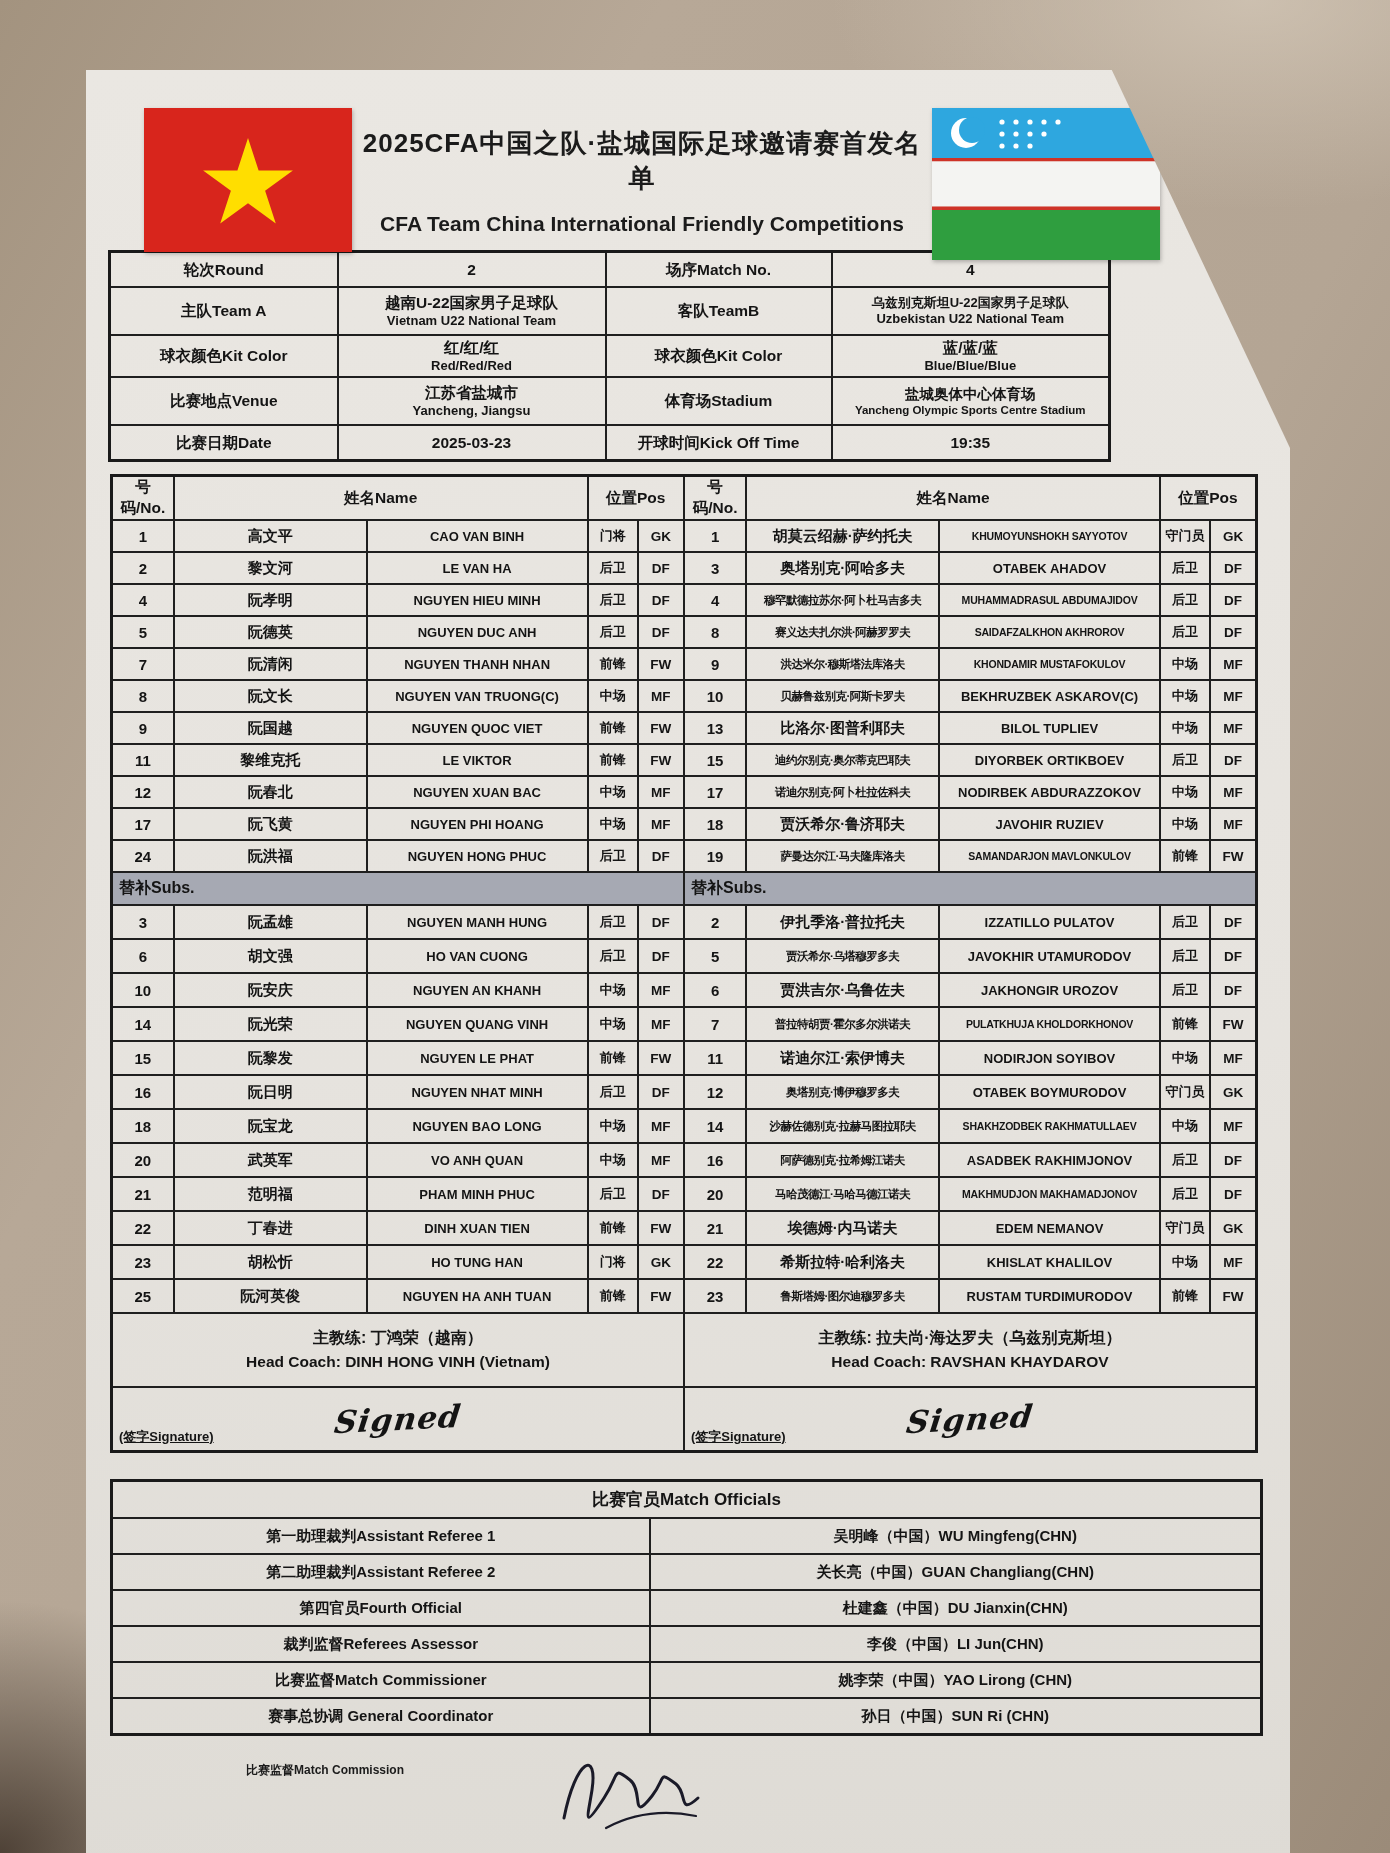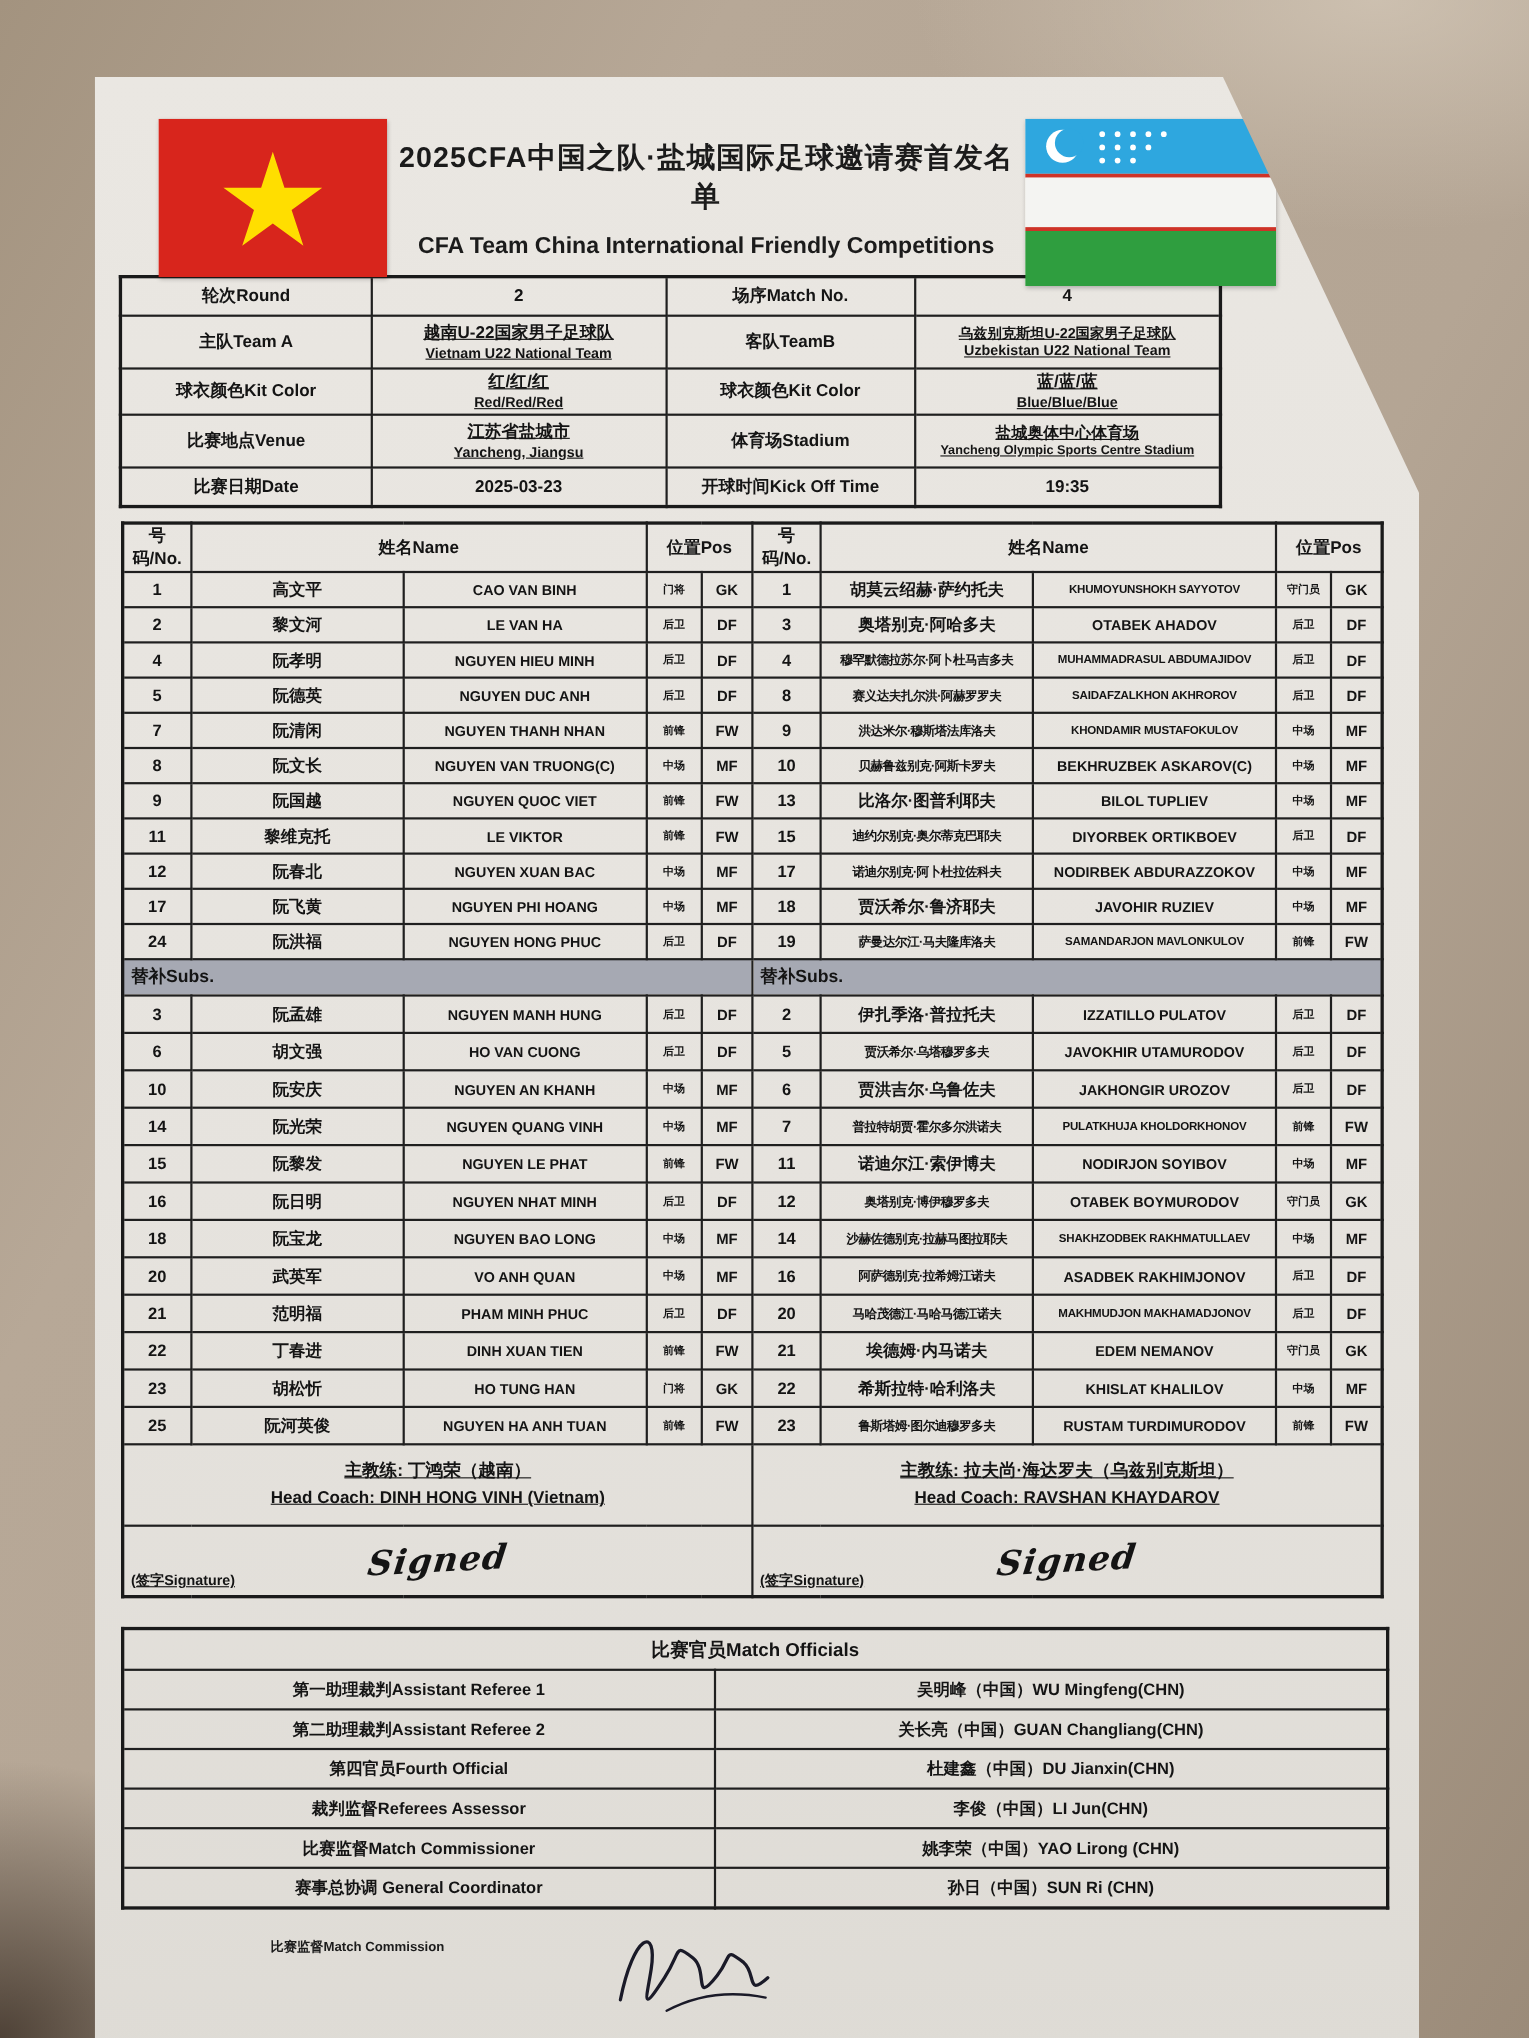--- a/index.html
+++ b/index.html
@@ -27,32 +27,32 @@
   td,th{border:2px solid #1f1f1f;padding:0 3px;text-align:center;overflow:hidden;
         font-weight:bold;color:#141414;}
   
   .info{width:1000px;margin:4px 0 12px 22px;border:3px solid #1a1a1a;}
   .info td{font-size:15.5px;line-height:1.25;}
   .info .r1 td{height:33px;}
   .info .r2 td{height:46px;}
   .info .r3 td{height:40px;}
   .info .r4 td{height:46px;}
   .info .r5 td{height:33px;}
-  .two l, .l2{display:block;text-decoration:underline;}
+  .two l, .l2{display:block;}
   .sm-en{font-size:13px;}
   .xsm-en{font-size:11.5px;}
   
   .players{width:1148px;margin:3px 0 0 24px;border:3px solid #1a1a1a;}
   .players thead td{height:27px;font-size:15.5px;}
   .players tbody.starters td{height:30px;}
   .players tbody.subsrows td{height:32px;}
   .players td.c-no{font-size:15px;}
   .players td.c-zh{font-size:15px;}
   .players td.c-en{font-size:13px;}
-  .players td.c-pos_zh{font-size:10px;}
+  .players td.c-pos_zh{font-size:13px;}
   .players td.c-pos_en{font-size:13.5px;}
   .players td.xs{font-size:10.5px;letter-spacing:-.2px;}
   .players td.xs-zh{font-size:11.5px;letter-spacing:-.5px;}
   .band td{height:31px;background:#a6a9b3;text-align:left;font-size:16px;padding-left:6px;}
   .coach td{height:72px;font-size:15.5px;line-height:1.5;}
   .coach .czh{font-size:16px;}
   .sigrow td{height:62px;position:relative;}
   .siglabel{position:absolute;left:6px;bottom:4px;font-size:13px;font-weight:bold;text-decoration:underline;}
   .signed{font-family:"DejaVu Serif",serif;font-style:italic;font-weight:bold;
           font-size:31px;transform:skewX(-10deg) rotate(-3deg);display:inline-block;

